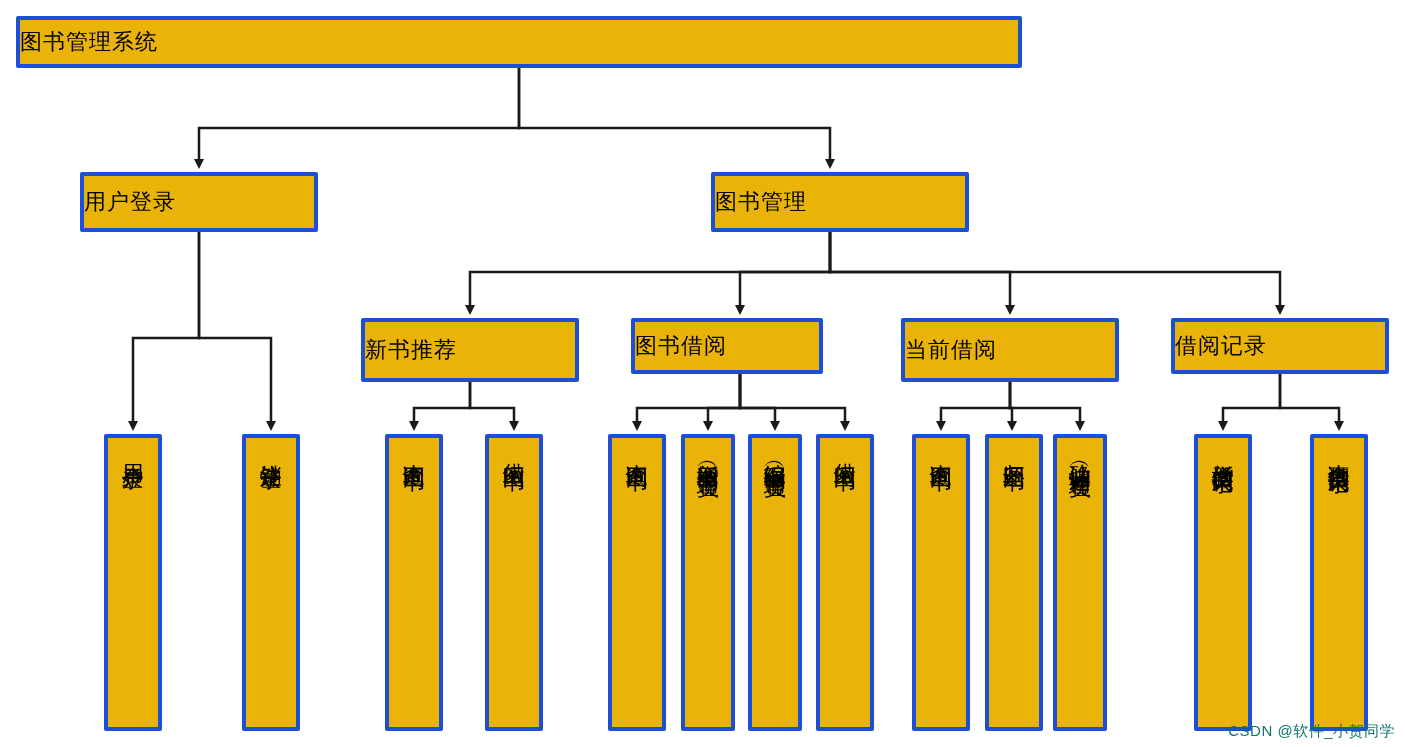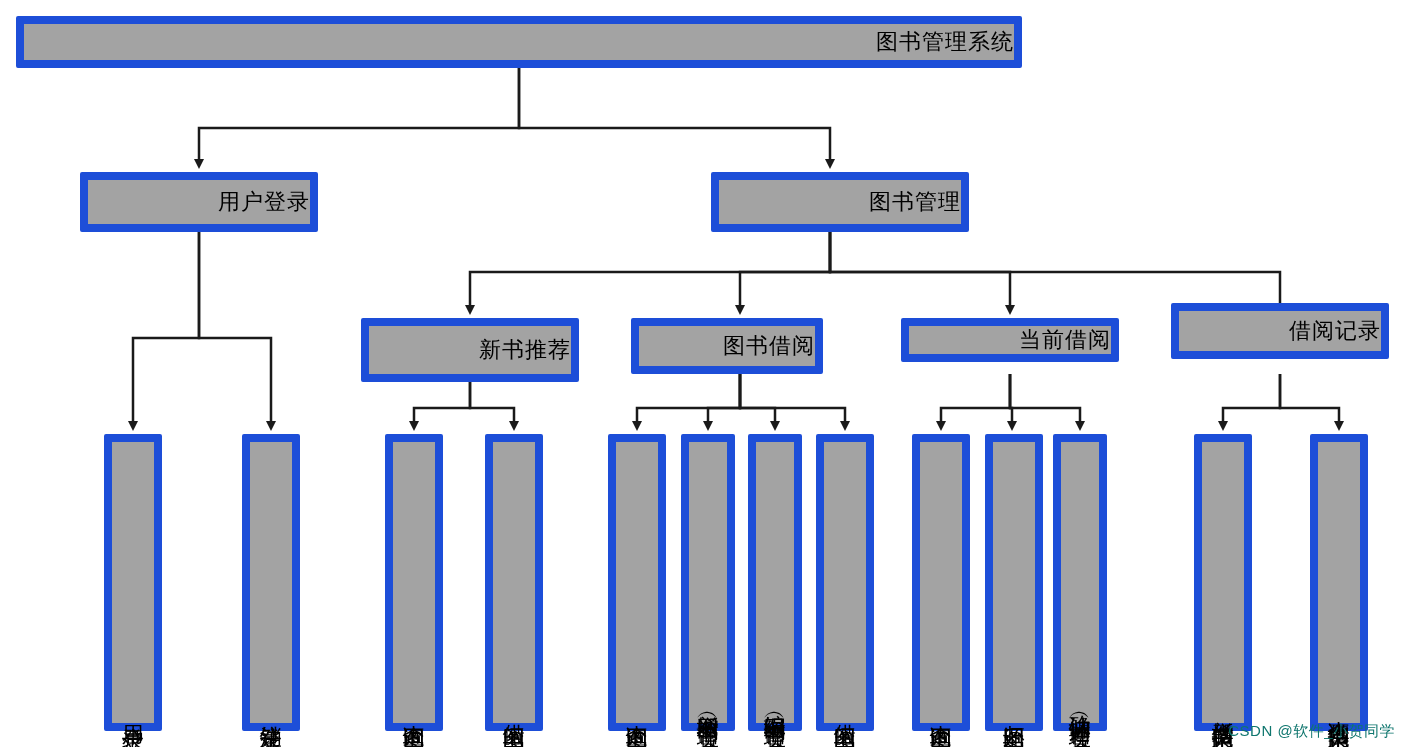--- a/index.html
+++ b/index.html
@@ -22,26 +22,26 @@
     position: absolute;
     left: 0;
     top: 0;
     width: 1405px;
     height: 747px;
     pointer-events: none;
   }
   .node {
     position: absolute;
     box-sizing: border-box;
-    border: 8px solid #1d4ed8;
-    background: #a3a3a3;
+    border: 4px solid #1d4ed8;
+    background: #eab308;
     border-radius: 2px;
     display: flex;
     align-items: center;
-    justify-content: flex-end;
+    justify-content: flex-start;
     text-align: center;
   }
   .node.h {
     
     font-size: 22px;
     line-height: 1.2;
     letter-spacing: 1px;
   }
   .node.v {
     
@@ -109,24 +109,24 @@
       </div>
       <div class="node h" style="left: 711px; top: 172px; width: 258px; height: 60px;">
         <span class="lbl">图书管理</span>
       </div>
       <div class="node h" style="left: 361px; top: 318px; width: 218px; height: 64px;">
         <span class="lbl">新书推荐</span>
       </div>
       <div class="node h" style="left: 631px; top: 318px; width: 192px; height: 56px;">
         <span class="lbl">图书借阅</span>
       </div>
-      <div class="node h" style="left: 901px; top: 318px; width: 218px; height: 44px;">
+      <div class="node h" style="left: 901px; top: 318px; width: 218px; height: 64px;">
         <span class="lbl">当前借阅</span>
       </div>
-      <div class="node h" style="left: 1171px; top: 303px; width: 218px; height: 56px;">
+      <div class="node h" style="left: 1171px; top: 318px; width: 218px; height: 56px;">
         <span class="lbl">借阅记录</span>
       </div>
       <div class="node v" style="left: 104px; top: 434px; width: 58px; height: 297px;">
         <span class="lbl">用户登录</span>
       </div>
       <div class="node v" style="left: 242px; top: 434px; width: 58px; height: 297px;">
         <span class="lbl">注销登录</span>
       </div>
       <div class="node v" style="left: 385px; top: 434px; width: 58px; height: 297px;">
         <span class="lbl">查询图书</span>

